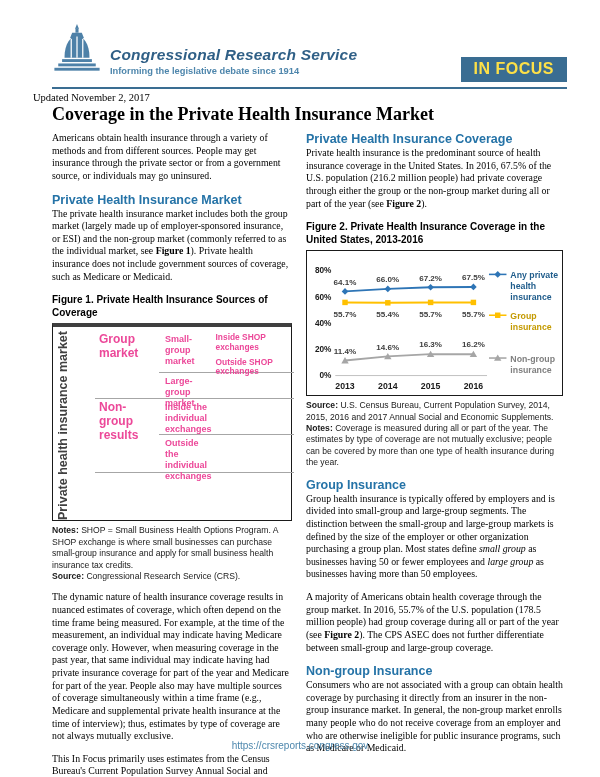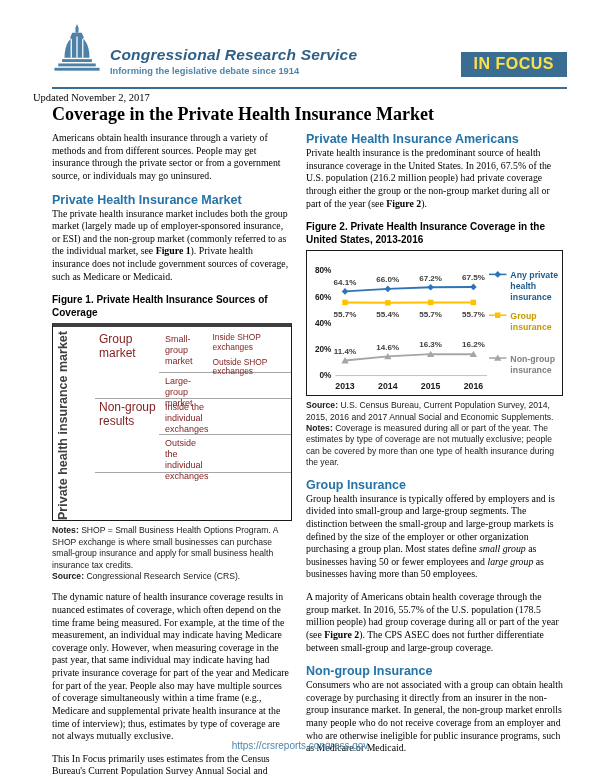--- a/index.html
+++ b/index.html
@@ -2,21 +2,21 @@
 <html><head>
 <meta charset="utf-8">
 <style>
   * { box-sizing: border-box; }
   html,body { margin:0; padding:0; background:#fff; }
   .page {
     position:relative; width:600px; height:777px; background:#fff;
     font-family:"Liberation Serif", serif; color:#000; overflow:hidden;
   }
   
-  .header { display:flex; justify-content:space-between; align-items:center; padding:22px 33px 0 52px; }
+  .header { display:flex; justify-content:space-between; align-items:flex-end; padding:22px 33px 0 52px; }
   .logo-row { display:flex; align-items:flex-start; }
   .logo-text { margin:24px 0 0 8px; font-family:"Liberation Sans", sans-serif; }
   .org-name { font-size:15.5px; font-weight:bold; font-style:italic; color:#2F5F86; letter-spacing:0.2px; }
   .tagline { font-size:9.3px; font-weight:bold; color:#4E86AC; margin-top:2px; }
   .badge { margin-top:24px; background:#3A6D92; color:#fde047; font-family:"Liberation Sans", sans-serif;
     font-size:16px; font-weight:bold; letter-spacing:0.5px; padding:3px 13px 4px; }
   .rule { margin:5px 33px 0 52px; border-top:2px solid #3A6D92; }
   .updated { margin:3px 33px 0; font-size:10.5px; }
   .title { margin:1px 33px 3px 52px; font-size:18px; font-weight:bold; }
   
@@ -29,21 +29,21 @@
   h2.first { margin-top:0; }
   .fig-title { font-family:"Liberation Sans", sans-serif; font-weight:bold; font-size:10px;
     line-height:1.3; margin:9px 0 4px; }
   .fig-notes { font-family:"Liberation Sans", sans-serif; font-size:8.6px; line-height:1.33;
     margin:4px 0 9px; color:#1a1a1a; }
   
   .fig1-box { border:1px solid #1a1a1a; border-top:4px solid #3f3f3f; display:flex; padding:4px 3px 0 2px; background:#fff; }
   .fig1-rot { writing-mode:vertical-rl; transform:rotate(180deg); text-align:center; width:40px; flex:none;
     font-family:"Liberation Sans", sans-serif; font-weight:bold; color:#404040; font-size:12.5px; line-height:1.3; }
   .fig1-grid { flex:1; display:grid; grid-template-columns:64px 1fr 80px; grid-template-rows:42px 26px 36px 38px;
-    font-family:"Liberation Sans", sans-serif; font-weight:normal; color:#7f1d1d; }
+    font-family:"Liberation Sans", sans-serif; font-weight:bold; color:#ec4899; }
   .c-main { font-size:12px; line-height:1.15; padding:2px 2px 0 4px; }
   .c-sub  { font-size:9px;  line-height:1.2;  padding:3px 2px 0 6px; }
   .c-shop { font-size:8.4px; line-height:1.15; padding:2px 0 0 2px; }
   .c-shop .shop-item { margin-bottom:5px; }
   .bb { border-bottom:1px solid #A6A6A6; }
   .ga-group   { grid-area:1/1/3/2; }
   .ga-small   { grid-area:1/2/2/3; }
   .ga-shop    { grid-area:1/3/2/4; }
   .ga-large   { grid-area:2/2/3/3; }
   .ga-large-r { grid-area:2/3/3/4; }
@@ -123,21 +123,21 @@
       <div class="fig-notes">
         <div><span style="font-weight: bold;">Notes:</span><span> SHOP = Small Business Health Options Program. A SHOP exchange is where small businesses can purchase small-group insurance and apply for small business health insurance tax credits.</span></div>
         <div><span style="font-weight: bold;">Source:</span><span> Congressional Research Service (CRS).</span></div>
       </div>
 
       <p class="body">The dynamic nature of health insurance coverage results in nuanced estimates of coverage, which often depend on the time frame being measured. For example, at the time of the measurement, an individual may indicate having Medicare coverage only. However, when measuring coverage in the past year, that same individual may indicate having had private insurance coverage for part of the year and Medicare for part of the year. People also may have multiple sources of coverage simultaneously within a time frame (e.g., Medicare and supplemental private health insurance at the time of interview); thus, estimates by type of coverage are not always mutually exclusive.</p>
       <p class="body">This In Focus primarily uses estimates from the Census Bureau's Current Population Survey Annual Social and Economic Supplement (CPS ASEC) to provide estimates of coverage in the private health insurance market for 2013-2016. The CPS ASEC measures any coverage and type of health insurance coverage for all or part of the year.</p>
     </div>
 
     <div class="col-right">
-      <h2 class="section first">Private Health Insurance Americans</h2>
+      <h2 class="section first">Private Health Insurance Coverage</h2>
       <p class="body"><span>Private health insurance is the predominant source of health insurance coverage in the United States. In 2016, 67.5% of the U.S. population (216.2 million people) had private coverage through either the group or the non-group market during all or part of the year (see </span><span style="font-weight: bold;">Figure 2</span><span>).</span></p>
 
       <div class="fig-title">Figure 2. Private Health Insurance Coverage in the United States, 2013-2016</div>
 
       <div class="fig2-box" id="fig2-chart">
           <svg viewBox="0 0 256 146" width="100%" height="142">
             <line x1="26" y1="126" x2="182" y2="126" stroke="#BFBFBF" stroke-width="1"></line>
             <text x="22" y="129" text-anchor="end" font-size="8.5" font-weight="bold" fill="#1a1a1a">0%</text>
             <text x="22" y="102" text-anchor="end" font-size="8.5" font-weight="bold" fill="#1a1a1a">20%</text>
             <text x="22" y="75" text-anchor="end" font-size="8.5" font-weight="bold" fill="#1a1a1a">40%</text>

